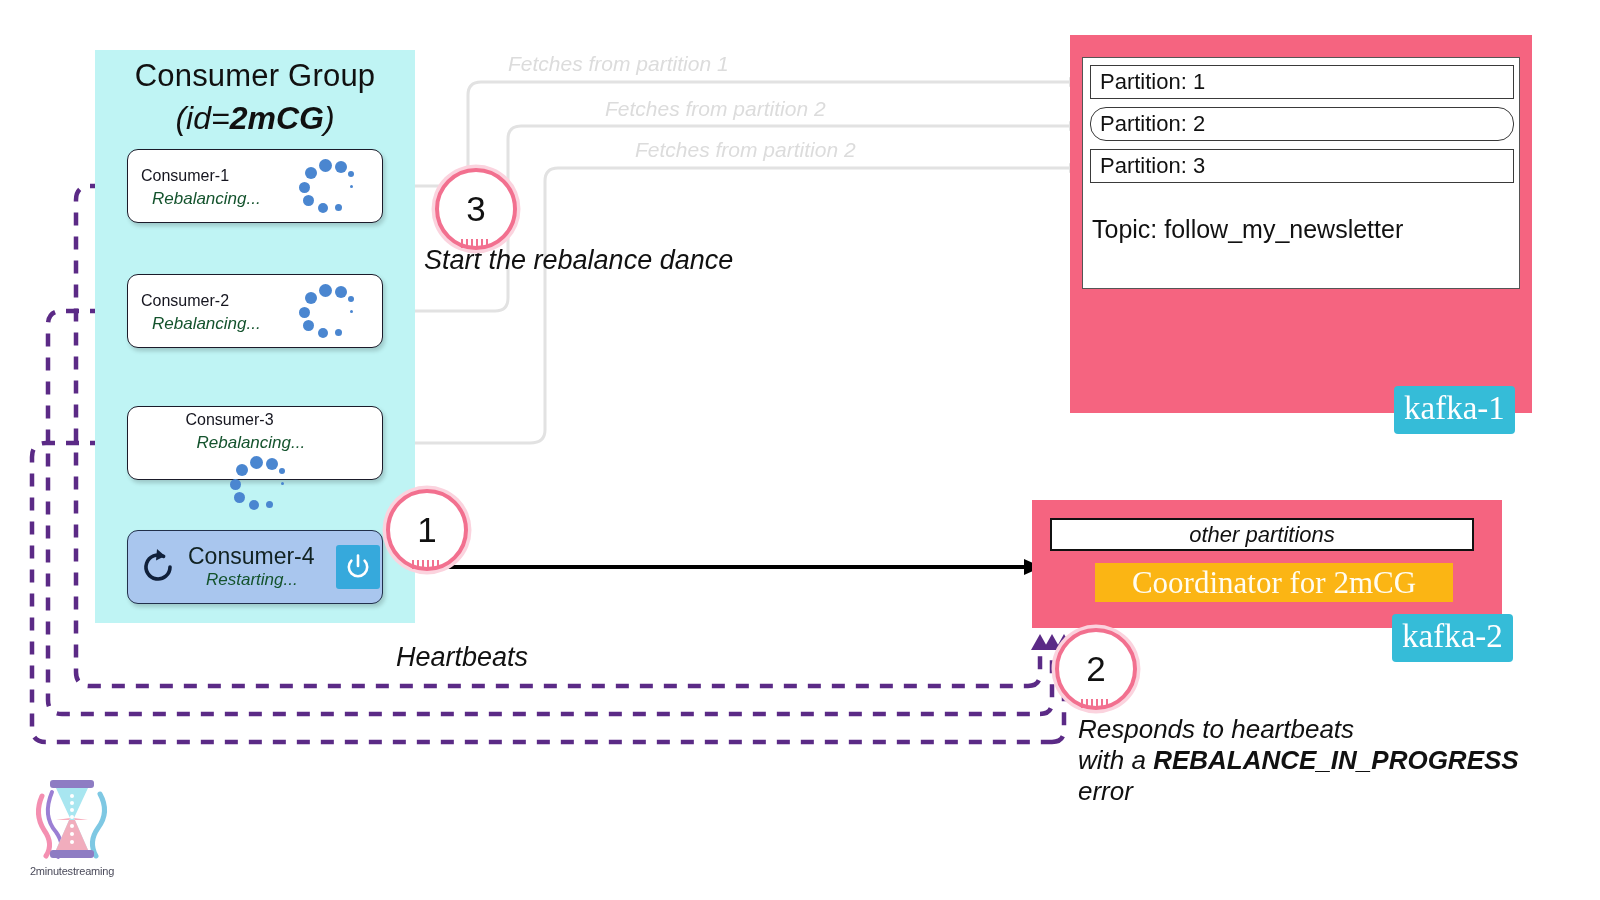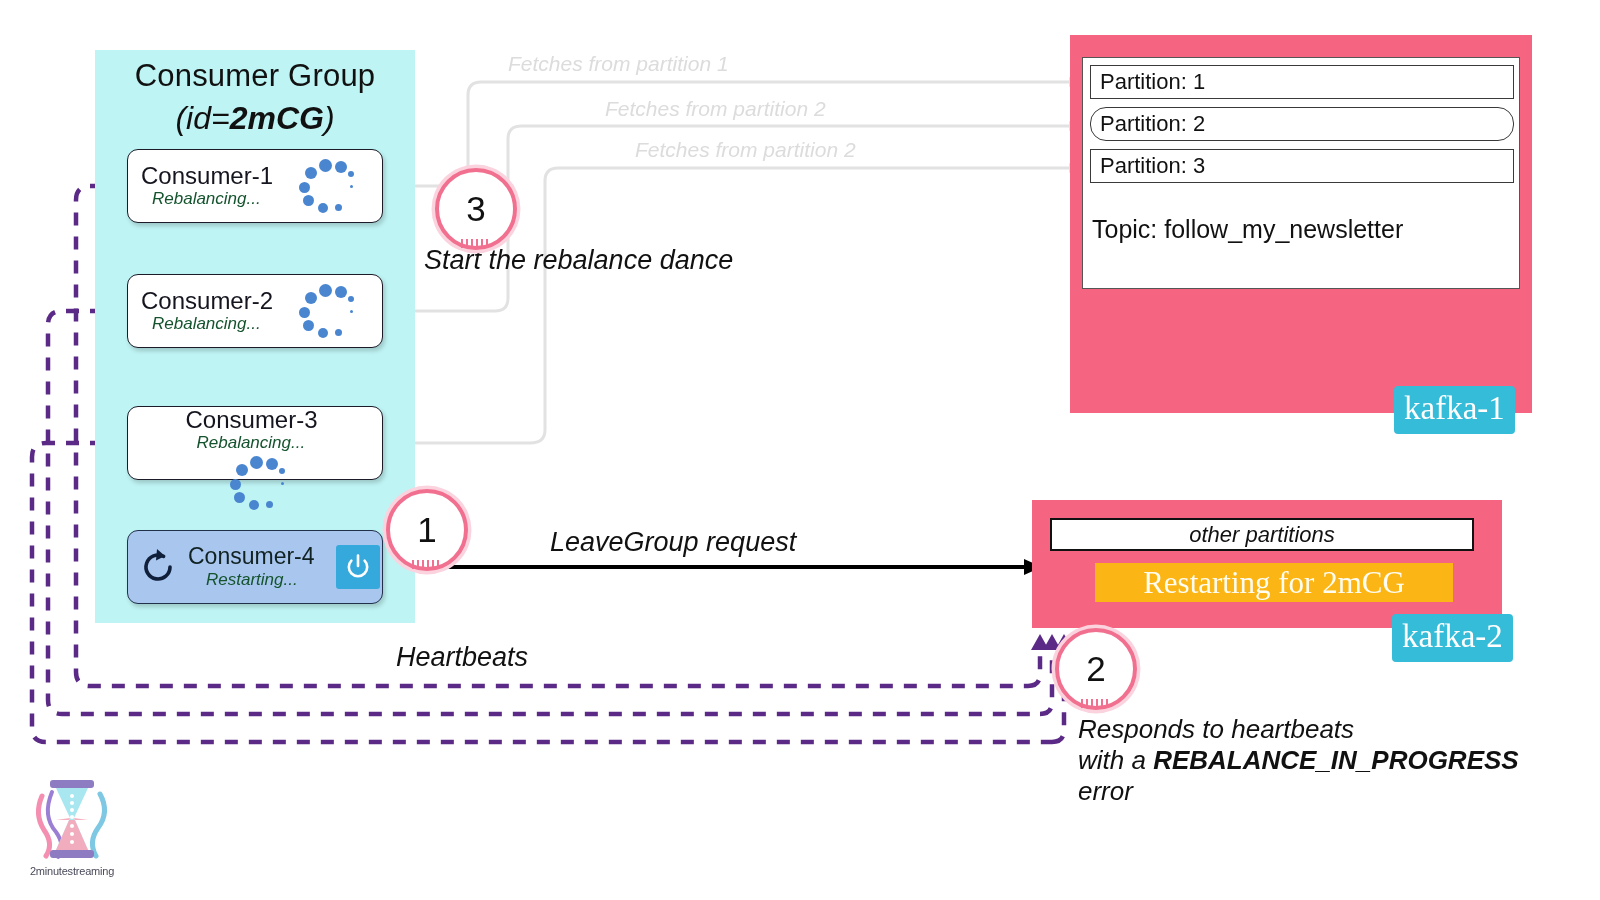--- a/index.html
+++ b/index.html
@@ -16,21 +16,21 @@
   
   #group-box{left:95px;top:50px;width:320px;height:573px;background:#BFF4F4;z-index:3;}
   #group-title{left:95px;top:58px;width:320px;text-align:center;font-size:31px;font-weight:400;
       letter-spacing:.2px;z-index:5;}
   #group-id{left:95px;top:100px;width:320px;text-align:center;font-size:32px;font-style:italic;z-index:5;}
   #group-id b{font-weight:bold;}
 
   .consumer{width:256px;height:74px;background:#fff;border:1.6px solid #1b1b2a;border-radius:11px;
      box-shadow:2px 3px 4px rgba(0,0,0,.18);z-index:5;display:flex;align-items:center;}
   .consumer .txt{margin-left:13px;width:152px;}
-  .consumer .cname{font-size:24px;line-height:25px;color:#15151f;white-space:nowrap;}
+  .consumer .cname{font-size:16px;line-height:25px;color:#15151f;white-space:nowrap;}
   .consumer .cstate{font-size:17px;font-style:italic;line-height:22px;color:#14532d;margin-left:11px;}
   #c1{left:127px;top:149px;}
   #c2{left:127px;top:274px;}
   #c3{left:127px;top:406px;flex-direction:column;}
   #c4{left:127px;top:530px;background:#A9C6EE;border-color:#21304b;}
   #c4 .txt{margin-left:4px;width:150px;}
   #c4 .cname{color:#122;font-size:23px;margin-left:4px;}
   #c4 .cstate{margin-left:22px;}
 
   .spinner{position:relative;width:62px;height:58px;flex:0 0 62px;}
@@ -215,33 +215,32 @@
   <div class="node" id="k1-inner">
     <div class="partition" style="top:7px;">Partition: 1</div>
     <div class="partition" style="top:49px;border-radius:16px;">Partition: 2</div>
     <div class="partition" style="top:91px;">Partition: 3</div>
     <div id="topic-label">Topic: follow_my_newsletter</div>
   </div>
   <div class="kbadge" id="kafka1-tag">kafka-1</div>
 
   <div class="node" id="kafka2"></div>
   <div class="node" id="k2-other">other partitions</div>
-  <div class="node" id="k2-coord">Restarting for 2mCG</div>
+  <div class="node" id="k2-coord">Coordinator for 2mCG</div>
   <div class="kbadge" id="kafka2-tag">kafka-2</div>
 
   <div class="flabel" id="f1">Fetches from partition 1</div>
   <div class="flabel" id="f2">Fetches from partition 2</div>
   <div class="flabel" id="f3">Fetches from partition 2</div>
 
   <div class="step" id="step3">3</div>
   <div class="step" id="step1">1</div>
   <div class="step" id="step2">2</div>
 
   <div class="dlabel" id="lbl-rebalance">Start the rebalance dance</div>
-  <div class="dlabel" id="lbl-leavegroup">LeaveGroup request</div>
   <div class="dlabel" id="lbl-heartbeats">Heartbeats</div>
 
   <div id="note2">
     <span>Responds to heartbeats</span><br>
     <span>with a </span><b>REBALANCE_IN_PROGRESS</b><br>
     <span>error</span>
   </div>
 
   <div id="logo">
     <svg width="84" height="92" viewBox="0 0 84 92">

